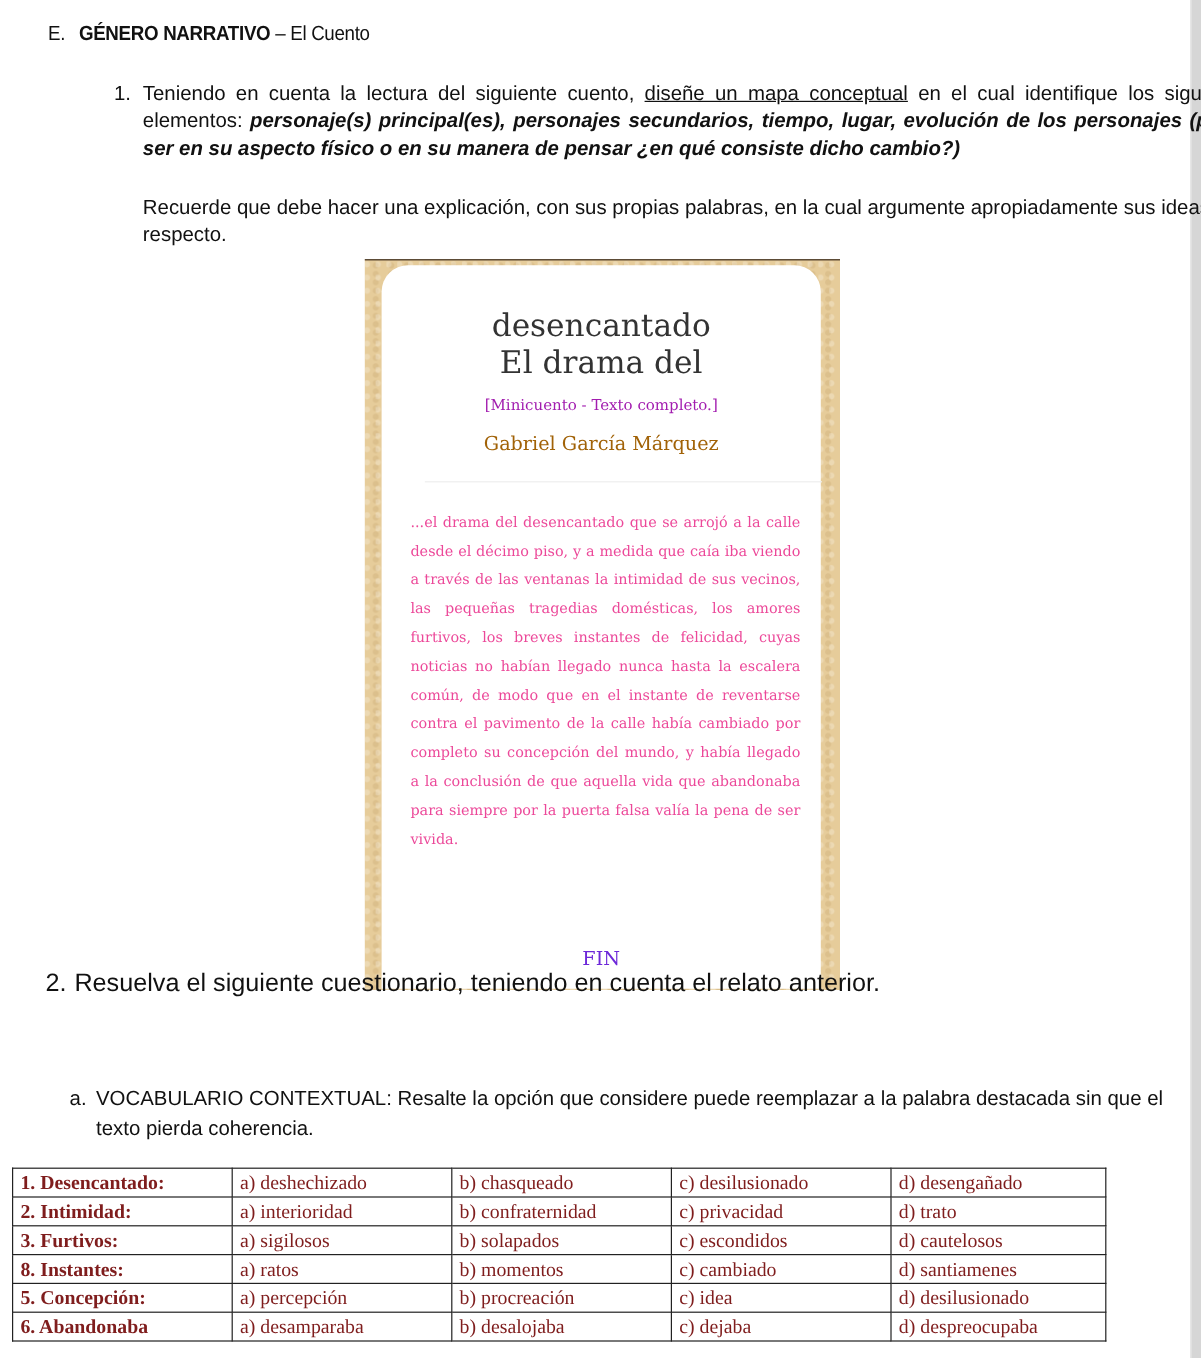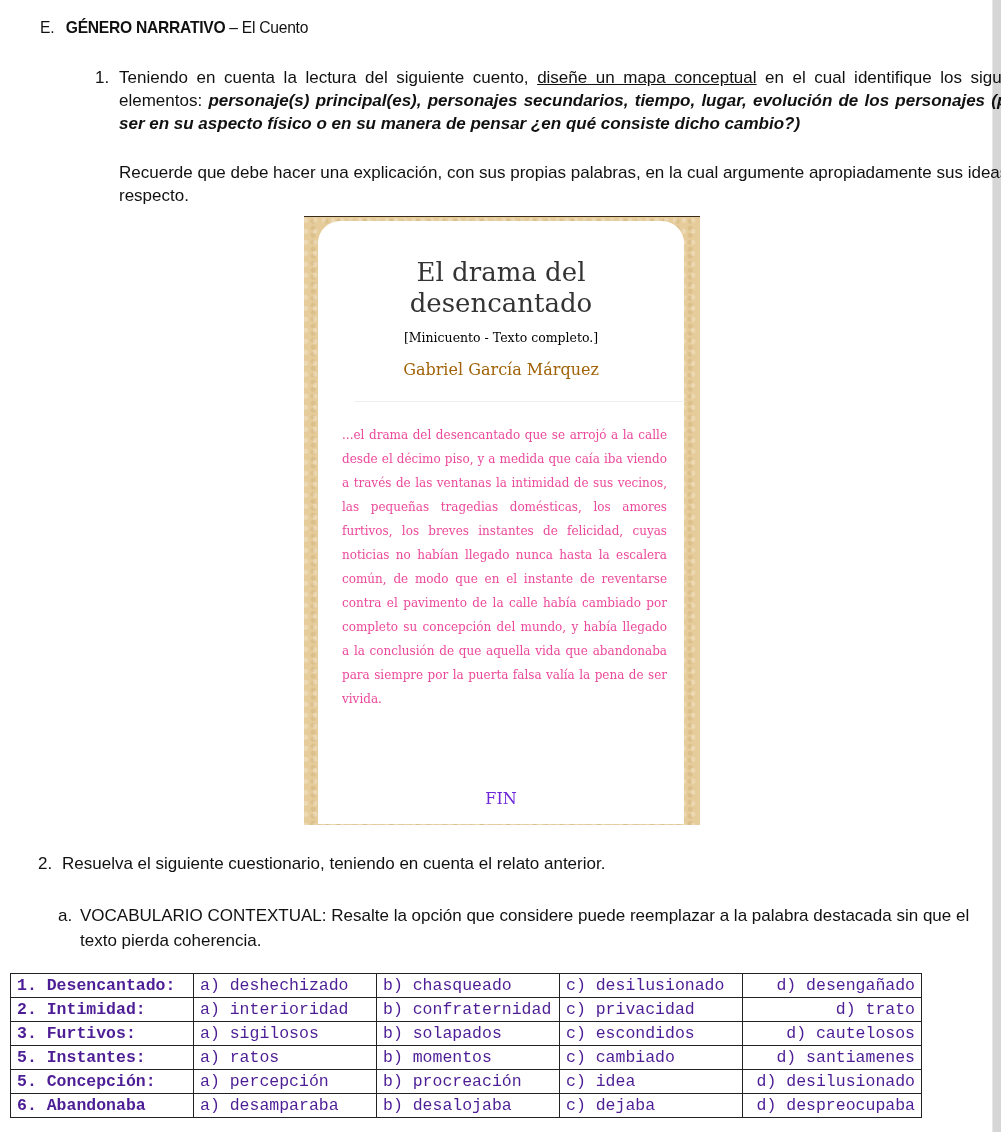--- a/index.html
+++ b/index.html
@@ -40,53 +40,53 @@
   .card {
     position: absolute; left: 318px; top: 221px; width: 366px; height: 603px;
     background: #ffffff; border-radius: 22px 22px 0 0;
     font-family: "DejaVu Serif", serif; color: #333;
   }
   .card .title {
     position: absolute; left: 0; top: 36px; width: 100%; text-align: center;
     font-size: 26px; line-height: 31px; color: #333;
   }
   .card .sub {
-    position: absolute; left: 0; top: 109px; width: 100%; text-align: center; font-size: 12.5px; color: #000000;
+    position: absolute; left: 0; top: 109px; width: 100%; text-align: center; font-size: 12.5px; color: #a21caf;
   }
   .card .author {
     position: absolute; left: 0; top: 139px; width: 100%; text-align: center; font-size: 16px; color: #a16207;
   }
   .card .rule {
     position: absolute; left: 36px; top: 180px; width: 331px; height: 1px; background: #eeeeee;
   }
   .card .body {
     position: absolute; left: 24px; top: 202px; width: 325px; font-size: 12px; line-height: 24px;
     text-align: justify; color: #ec4899;
   }
   .card .fin {
     position: absolute; left: 0; top: 568px; width: 100%; text-align: center; font-size: 16px; color: #6d28d9;
   }
-  .q2 { position: absolute; left: 38px; top: 854px; font-size: 17px; }
+  .q2 { position: absolute; left: 38px; top: 808px; font-size: 21px; }
   .q2 .num { display: inline-block; width: 24px; }
   .qa { position: absolute; left: 58px; top: 903px; width: 940px; font-size: 17px; line-height: 25px; }
   .qa .num { position: absolute; left: 0; top: 0; }
   .qa .txt { margin-left: 22px; }
   
   table.vocab {
     position: absolute; left: 10px; top: 973px; border-collapse: collapse;
-    font-family: Liberation Mono, monospace; font-size: 16.5px; color: #4c1d95;
+    font-family: Liberation Serif, serif; font-size: 16.5px; color: #7f1d1d;
   }
   table.vocab td {
     border: 1.5px solid #222; padding: 0 6px; height: 23px; line-height: 22px; white-space: nowrap;
   }
   table.vocab td.word { font-weight: bold; width: 170px; }
   table.vocab td.c1 { width: 170px; }
   table.vocab td.c2 { width: 170px; }
   table.vocab td.c3 { width: 170px; margin-left: 20px; }
-  table.vocab td.c4 { width: 166px; text-align: right; }
+  table.vocab td.c4 { width: 166px; }
 </style>
 </head>
 <body>
 
 <div class="scrollbar"></div>
 
 <div class="heading">
   <span class="letter">E.</span><b>GÉNERO NARRATIVO</b><span> – El Cuento</span>
 </div>
 
@@ -95,22 +95,22 @@
   <div class="txt">
     <span>Teniendo en cuenta la lectura del siguiente cuento, </span><u>diseñe un mapa conceptual</u><span> en el cual identifique los siguientes elementos: </span><span class="bi">personaje(s) principal(es), personajes secundarios, tiempo, lugar, evolución de los personajes (puede ser en su aspecto físico o en su manera de pensar ¿en qué consiste dicho cambio?)</span>
   </div>
 </div>
 
 <div class="p2">Recuerde que debe hacer una explicación, con sus propias palabras, en la cual argumente apropiadamente sus ideas al respecto.</div>
 
 <div class="card-frame"></div>
 <div class="card">
   <div class="title">
+    <div>desencantado</div>
     <div>El drama del</div>
-    <div>desencantado</div>
   </div>
   <div class="sub">[Minicuento - Texto completo.]</div>
   <div class="author">Gabriel García Márquez</div>
   <div class="rule"></div>
   <div class="body">...el drama del desencantado que se arrojó a la calle desde el décimo piso, y a medida que caía iba viendo a través de las ventanas la intimidad de sus vecinos, las pequeñas tragedias domésticas, los amores furtivos, los breves instantes de felicidad, cuyas noticias no habían llegado nunca hasta la escalera común, de modo que en el instante de reventarse contra el pavimento de la calle había cambiado por completo su concepción del mundo, y había llegado a la conclusión de que aquella vida que abandonaba para siempre por la puerta falsa valía la pena de ser vivida.</div>
   <div class="fin">FIN</div>
 </div>
 
 <div class="q2">
   <span class="num">2.</span><span>Resuelva el siguiente cuestionario, teniendo en cuenta el relato anterior.</span>
@@ -138,21 +138,21 @@
       <td class="c4">d) trato</td>
     </tr>
     <tr>
       <td class="word">3. Furtivos:</td>
       <td class="c1">a) sigilosos</td>
       <td class="c2">b) solapados</td>
       <td class="c3">c) escondidos</td>
       <td class="c4">d) cautelosos</td>
     </tr>
     <tr>
-      <td class="word">5. Instantes:</td>
+      <td class="word">8. Instantes:</td>
       <td class="c1">a) ratos</td>
       <td class="c2">b) momentos</td>
       <td class="c3">c) cambiado</td>
       <td class="c4">d) santiamenes</td>
     </tr>
     <tr>
       <td class="word">5. Concepción:</td>
       <td class="c1">a) percepción</td>
       <td class="c2">b) procreación</td>
       <td class="c3">c) idea</td>

